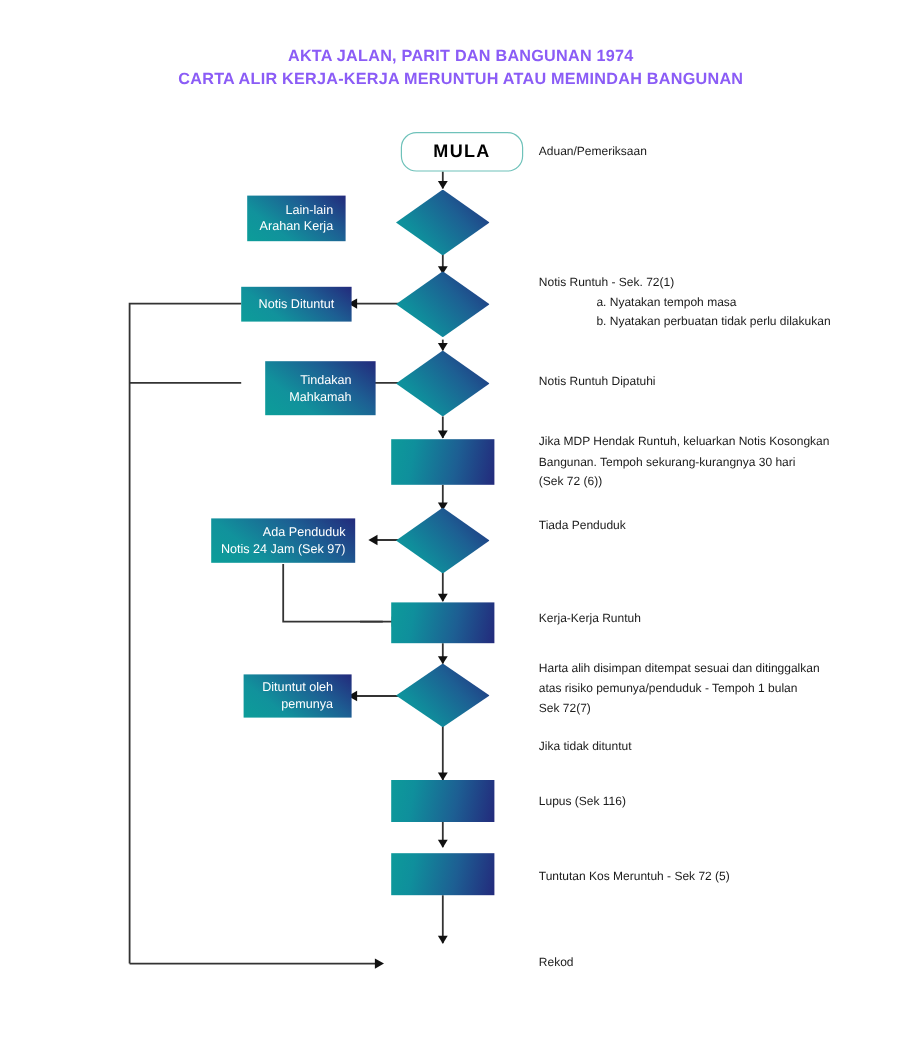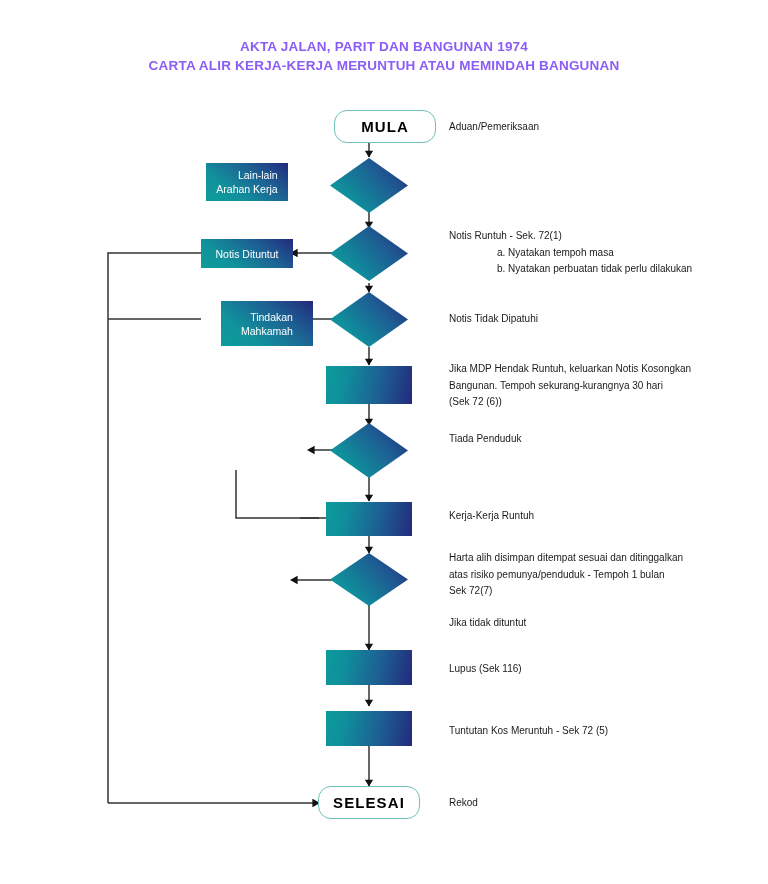--- a/index.html
+++ b/index.html
@@ -197,47 +197,52 @@
   <div class="process" style="left:326px; top:502px; width:86px; height:34px;"></div>
 
   <div class="diamond" style="left:330px; top:553px; width:78px; height:53px;">
       <div></div>
     </div>
 
   <div class="process" style="left:326px; top:650px; width:86px; height:35px;"></div>
 
   <div class="process" style="left:326px; top:711px; width:86px; height:35px;"></div>
 
-  <div class="terminator" style="left:318px; top:786px; width:102px; height:33px;">
-    <span>SELESAI</span>
-  </div>
 
   <div class="labelbox" style="left:206px; top:163px; width:82px; height:38px;">
     <span>Lain-lain
 Arahan Kerja</span>
   </div>
 
   <div class="labelbox" style="left:201px; top:239px; width:92px; height:29px;">
     <span>Notis Dituntut</span>
   </div>
 
   <div class="labelbox" style="left:201px; top:301px; width:92px; height:45px;margin-left:20px;">
     <span>Tindakan
 Mahkamah</span>
   </div>
 
-
+  <div class="labelbox" style="left:176px; top:432px; width:120px; height:37px;">
+    <span>Ada Penduduk
+Notis 24 Jam (Sek 97)</span>
+  </div>
+
+  <div class="labelbox" style="left:203px; top:562px; width:90px; height:36px;">
+    <span>Dituntut oleh
+pemunya</span>
+  </div>
 
   <div class="annotation" style="left:449px; top:119px;">Aduan/Pemeriksaan</div>
 
   <div class="annotation" style="left:449px; top:228px;">Notis Runtuh - Sek. 72(1)</div>
   <div class="annotation" style="left:497px; top:245px;">a. Nyatakan tempoh masa</div>
   <div class="annotation" style="left:497px; top:261px;">b. Nyatakan perbuatan tidak perlu dilakukan</div>
 
-  <div class="annotation" style="left:449px; top:311px;">Notis Tidak Dipatuhi</div>
+  <div class="annotation" style="left:449px; top:311px;">Notis Runtuh Dipatuhi</div>
 
   <div class="annotation" style="left:449px; top:361px;">Jika MDP Hendak Runtuh, keluarkan Notis Kosongkan
 Bangunan. Tempoh sekurang-kurangnya 30 hari
 (Sek 72 (6))</div>
 
   <div class="annotation" style="left:449px; top:431px;">Tiada Penduduk</div>
 
   <div class="annotation" style="left:449px; top:508px;text-align:center;">Kerja-Kerja Runtuh</div>
 
   <div class="annotation" style="left:449px; top:550px;">Harta alih disimpan ditempat sesuai dan ditinggalkan

